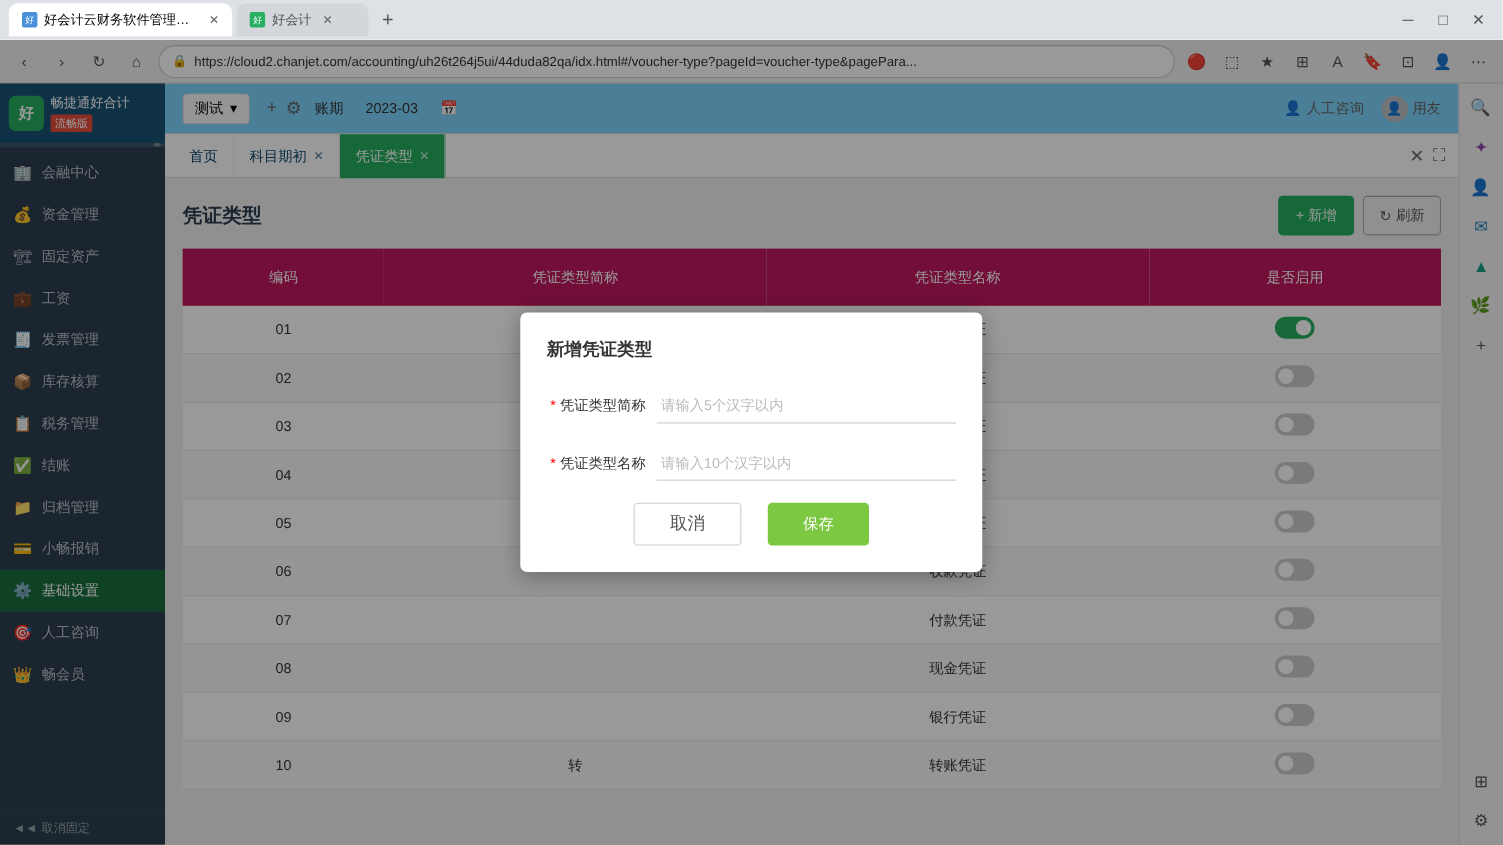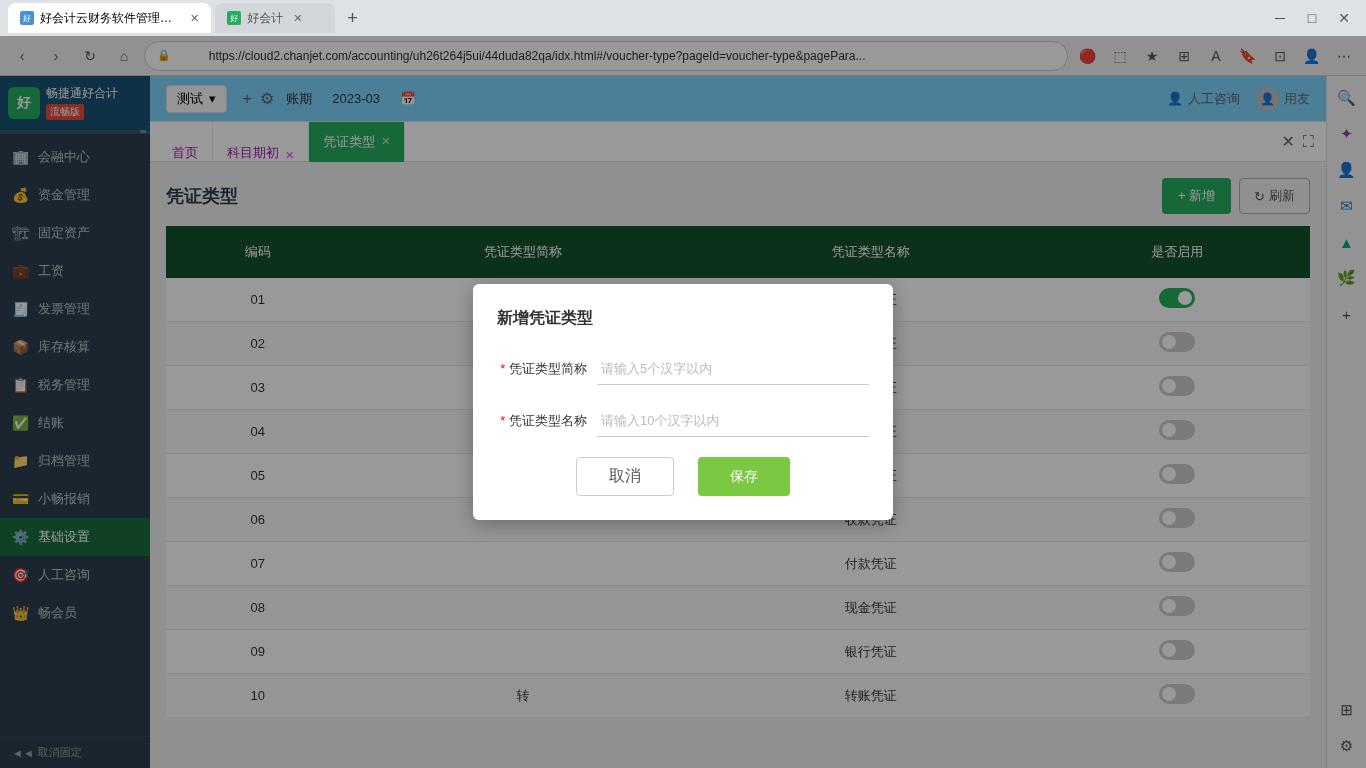--- a/index.html
+++ b/index.html
@@ -40,35 +40,35 @@
     .period-info { display: flex; align-items: center; gap: 20px; font-size: 13px; color: #333; }
     .top-bar-right { margin-left: auto; display: flex; align-items: center; gap: 16px; }
     .consultation-btn { display: flex; align-items: center; gap: 4px; color: #666; font-size: 13px; cursor: pointer; }
     .user-info { display: flex; align-items: center; gap: 4px; color: #666; font-size: 13px; cursor: pointer; }
     .user-avatar { width: 24px; height: 24px; border-radius: 50%; background: #bdc3c7; display: flex; align-items: center; justify-content: center; font-size: 12px; }
 
     
     .tabs-bar { display: flex; align-items: center; background: #fff; border-bottom: 1px solid #ddd; height: 40px; padding: 0 8px; flex-shrink: 0; position: relative; }
     .tab-item { display: flex; align-items: center; padding: 0 14px; height: 40px; cursor: pointer; font-size: 13px; border-right: 1px solid #eee; gap: 6px; }
     .tab-item.active { background: #27ae60; color: white; }
-    .tab-item.inactive { color: #a21caf; align-items: flex-end; }
+    .tab-item.inactive { color: #0c4a6e; }
     .tab-close-x { font-size: 11px; cursor: pointer; opacity: 0.7; }
     .tabs-expand-icon { cursor: pointer; color: #666; font-size: 16px; padding: 4px; }
 
     
     .page-content { flex: 1; padding: 16px; overflow: auto; position: relative; }
     .page-header { display: flex; align-items: center; justify-content: space-between; margin-bottom: 12px; }
     .page-title { font-size: 18px; font-weight: bold; color: #2c3e50; }
     .page-actions { display: flex; gap: 8px; }
     .btn-primary { background: #27ae60; color: white; border: none; padding: 8px 16px; border-radius: 4px; cursor: pointer; font-size: 13px; display: flex; align-items: center; gap: 4px; }
     .btn-refresh { background: none; border: 1px solid #aaa; color: #555; padding: 8px 14px; border-radius: 4px; cursor: pointer; font-size: 13px; display: flex; align-items: center; gap: 4px; }
 
     
     .data-table { width: 100%; border-collapse: collapse; background: #fff; }
-    .data-table thead tr { background: #14532d; color: white; height: 52px; }
+    .data-table thead tr { background: #be185d; color: white; height: 52px; }
     .data-table thead th { padding: 8px 16px; text-align: center; font-weight: normal; font-size: 13px; }
     .data-table tbody tr { border-bottom: 1px solid #e8e8e8; height: 36px; }
     .data-table tbody tr:nth-child(even) { background: #f9f9f9; }
     .data-table tbody td { padding: 10px 16px; text-align: center; font-size: 13px; color: #333; }
     .toggle-switch { display: inline-block; width: 36px; height: 20px; border-radius: 10px; position: relative; cursor: pointer; }
     .toggle-switch.on { background: #27ae60; }
     .toggle-switch.off { background: #ccc; }
     .toggle-knob { position: absolute; top: 3px; width: 14px; height: 14px; border-radius: 50%; background: white; transition: left 0.2s; }
     .toggle-switch.on .toggle-knob { left: 19px; }
     .toggle-switch.off .toggle-knob { left: 3px; }
@@ -116,21 +116,21 @@
     <div class="browser-nav-btn">✕</div>
   </div>
 
   <div class="browser-address-bar">
     <div class="browser-nav-btn">‹</div>
     <div class="browser-nav-btn">›</div>
     <div class="browser-nav-btn">↻</div>
     <div class="browser-nav-btn">⌂</div>
     <div class="browser-url-box">
       <span class="lock-icon">🔒</span>
-      <span style="font-size:12px; color:#333;margin-left:32px;">https://cloud2.chanjet.com/accounting/uh26t264j5ui/44duda82qa/idx.html#/voucher-type?pageId=voucher-type&amp;pagePara...</span>
+      <span style="font-size:12px; color:#333;">https://cloud2.chanjet.com/accounting/uh26t264j5ui/44duda82qa/idx.html#/voucher-type?pageId=voucher-type&amp;pagePara...</span>
     </div>
     <div class="browser-right-icons">
       <div class="browser-right-icon" style="color:#e74c3c;">🔴</div>
       <div class="browser-right-icon">⬚</div>
       <div class="browser-right-icon">★</div>
       <div class="browser-right-icon">⊞</div>
       <div class="browser-right-icon">A</div>
       <div class="browser-right-icon">🔖</div>
       <div class="browser-right-icon">⊡</div>
       <div class="browser-right-icon">👤</div>

